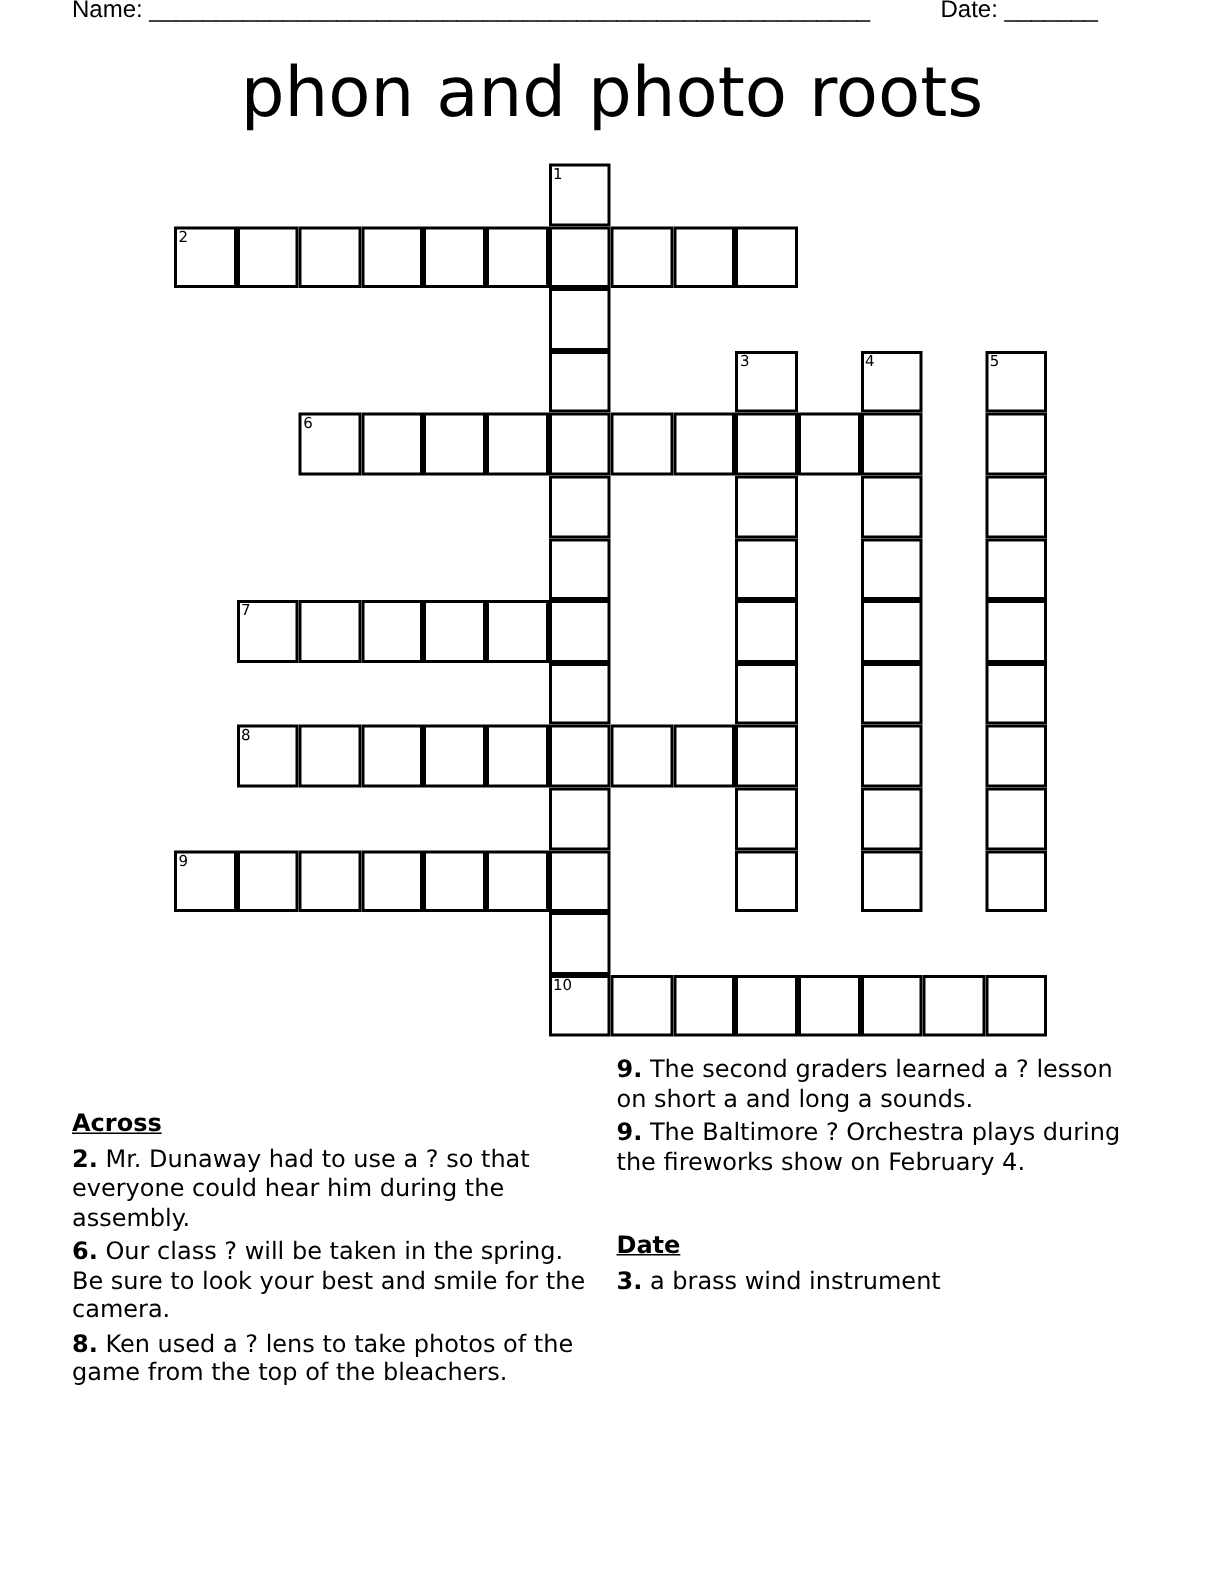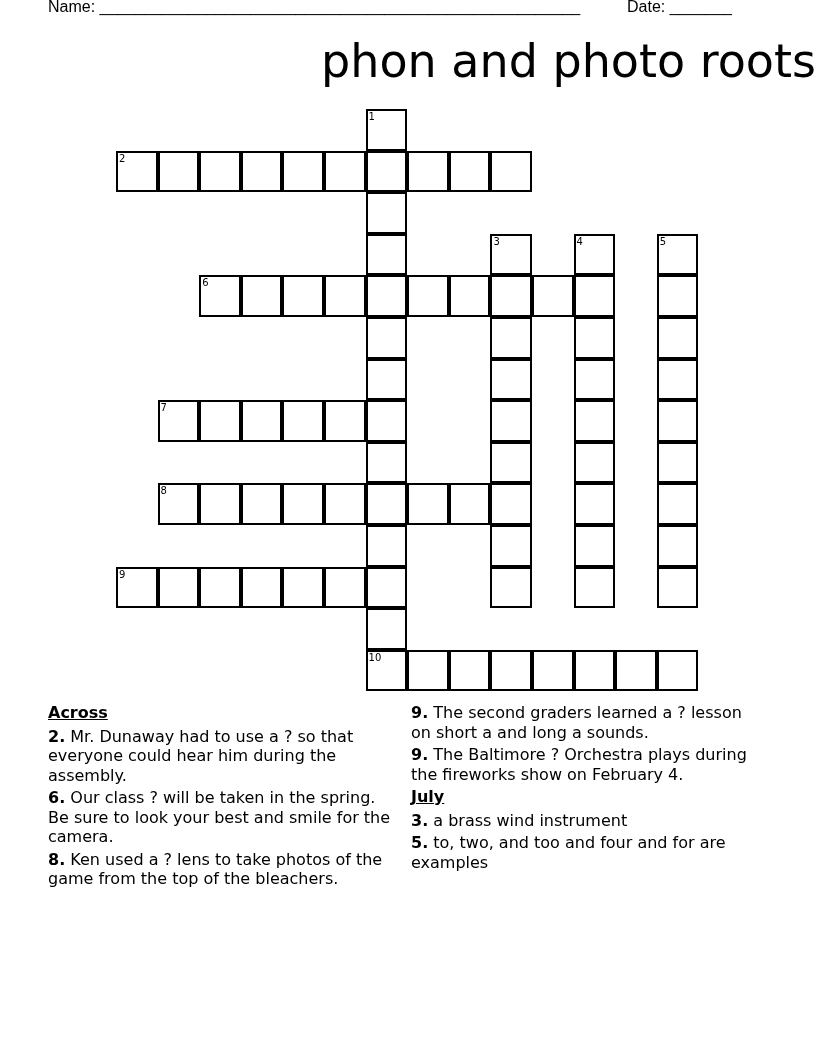--- a/index.html
+++ b/index.html
@@ -9,31 +9,31 @@
   .hdr-date { left: 627px; }
   .title { position: absolute; left: 0; width: 816px; top: 34px; text-align: center;
            font-family: "DejaVu Sans", sans-serif; font-size: 46px; font-weight: normal; letter-spacing: 0px; }
   .grid { position: absolute; left: 0; top: 0; width: 816px; height: 700px; }
   .cell { position: absolute; width: 41.6px; height: 41.6px; box-sizing: border-box;
           border: 2px solid #000; background: #fff; margin-left: -1px; margin-top: -1px; }
   .num { position: absolute; left: 1px; top: 0px; font-family: "DejaVu Sans", sans-serif; font-size: 10px; line-height: 11px; }
   .clues { position: absolute; top: 703px; font-family: "DejaVu Sans", sans-serif; font-size: 16px; line-height: 19.5px; }
   .col-left { left: 48px; width: 350px; }
   .col-right { left: 411px; width: 340px; }
-  .heading { font-weight: bold; text-decoration: underline; margin-bottom: 4px; }
+  .heading { font-weight: bold; text-decoration: underline; margin-bottom: 4px; margin-top: 36px; }
   .clue { margin-bottom: 3px; }
   .clue b { font-weight: bold; }
 </style>
 </head>
 <body>
 
 <div class="hdr hdr-name">Name: ______________________________________________________</div>
 <div class="hdr hdr-date">Date: _______</div>
 
-<h1 class="title" style="margin:0;text-align:right;">phon and photo roots</h1>
+<h1 class="title" style="margin:0;">phon and photo roots</h1>
 
 <div class="grid" id="grid">
     <div class="cell" style="left: 366.6px; top: 110px;">
       <span class="num">1</span>
     </div>
     <div class="cell" style="left: 366.6px; top: 151.6px;"></div>
     <div class="cell" style="left: 366.6px; top: 193.2px;"></div>
     <div class="cell" style="left: 366.6px; top: 234.8px;"></div>
     <div class="cell" style="left: 366.6px; top: 276.4px;"></div>
     <div class="cell" style="left: 366.6px; top: 318px;"></div>
@@ -136,16 +136,15 @@
 <div class="clues col-left">
   <div class="heading">Across</div>
   <div class="clue"><b>2.</b><span> Mr. Dunaway had to use a ? so that everyone could hear him during the assembly.</span></div>
   <div class="clue"><b>6.</b><span> Our class ? will be taken in the spring. Be sure to look your best and smile for the camera.</span></div>
   <div class="clue"><b>8.</b><span> Ken used a ? lens to take photos of the game from the top of the bleachers.</span></div>
 </div>
 
 <div class="clues col-right">
   <div class="clue"><b>9.</b><span> The second graders learned a ? lesson on short a and long a sounds.</span></div>
   <div class="clue"><b>9.</b><span> The Baltimore ? Orchestra plays during the fireworks show on February 4.</span></div>
-  <div class="heading">July</div>
+  <div class="heading">Date</div>
   <div class="clue"><b>3.</b><span> a brass wind instrument</span></div>
-  <div class="clue"><b>5.</b><span> to, two, and too and four and for are examples</span></div>
 </div>
 
 </body></html>

